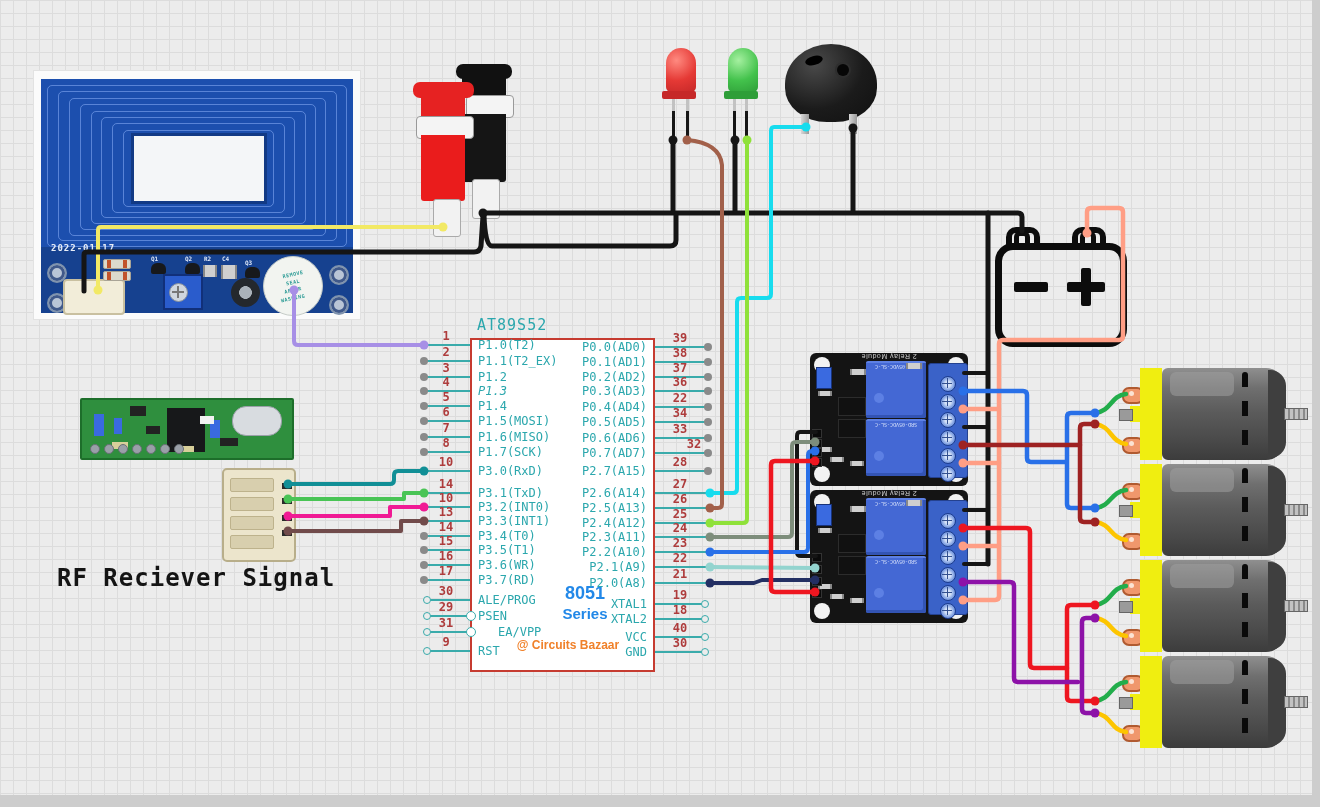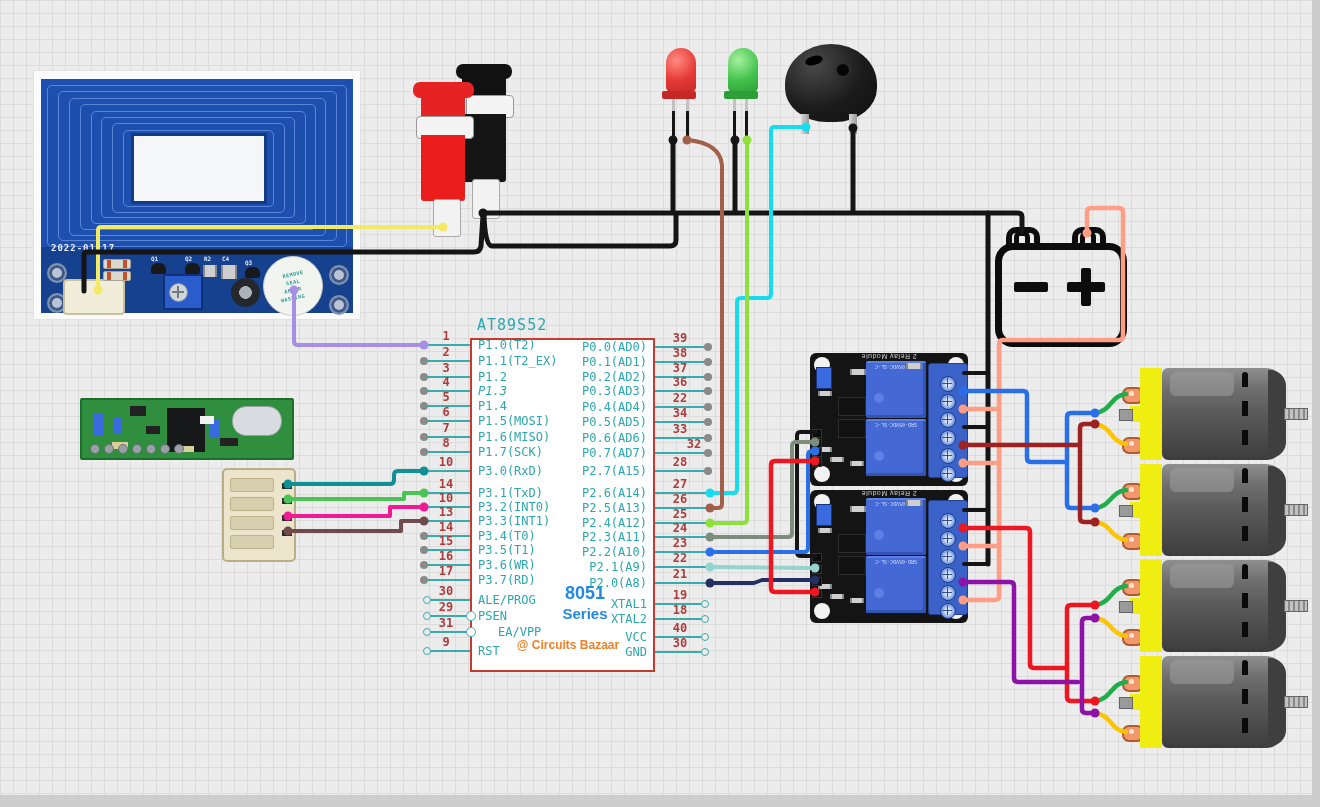--- a/index.html
+++ b/index.html
@@ -357,20 +357,21 @@
     <div class="slot" style="top:8px;"></div>
       <div class="slot" style="top:27px;"></div>
     <div class="slot" style="top:46px;"></div>
       <div class="slot" style="top:65px;"></div>
     <div class="cpin" style="top:13px;"></div>
       <div class="cpin" style="top:28px;"></div>
     <div class="cpin" style="top:45px;"></div>
       <div class="cpin" style="top:60px;"></div>
   </div>
 
+  <div id="rflabel">RF Reciever Signal</div>
 
   <div class="mcu-title">AT89S52</div>
   <div class="mcu-box"></div>
   <div class="mcu-fam" style="left:540px;top:583px;font-size:18px;">8051</div>
   <div class="mcu-fam" style="left:540px;top:605px;font-size:15px;">Series</div>
   <div class="mcu-brand">@ Circuits Bazaar</div>
   <div id="mcupins">
       <div class="lead" style="position: absolute; left: 425px; top: 344px; width: 45px;"></div>
       <div class="pnum" style="position: absolute; left: 423px; top: 329px;">1</div>
       <div class="plab" style="position: absolute; left: 478px; top: 338px;">P1.0(T2)</div>

